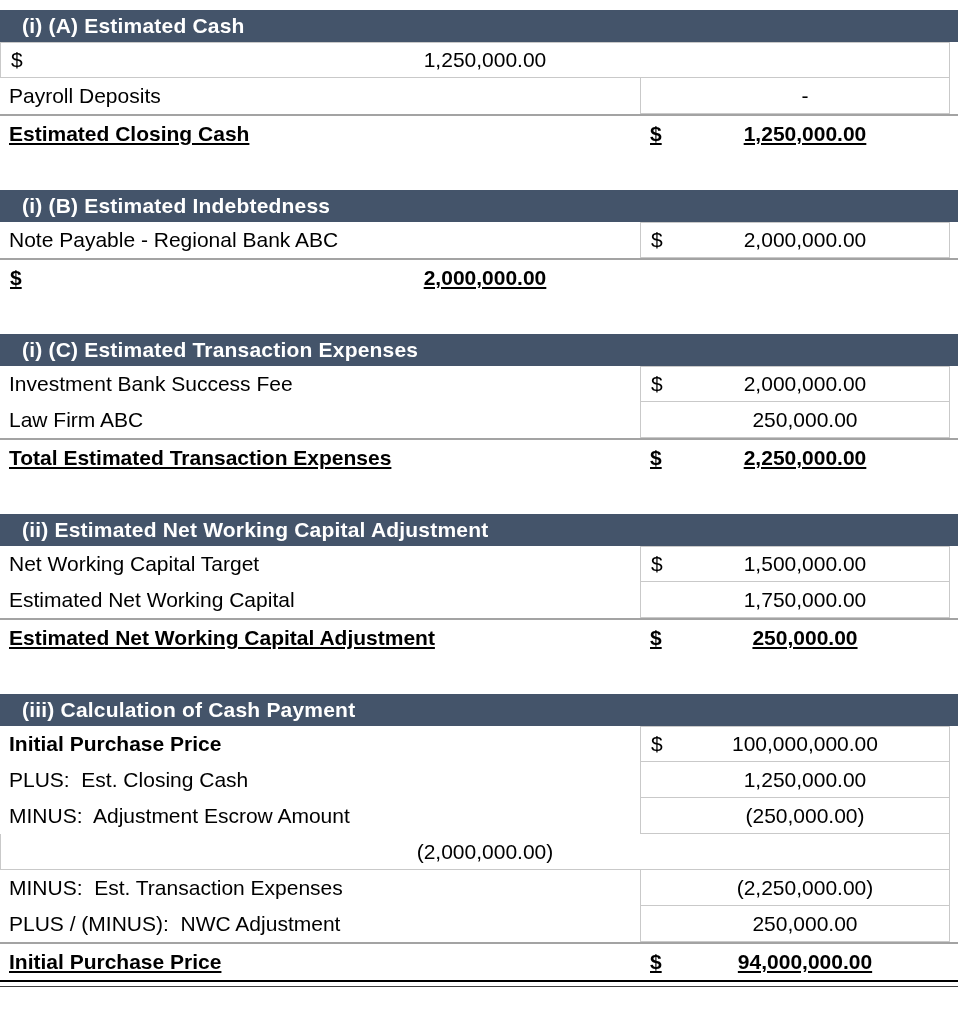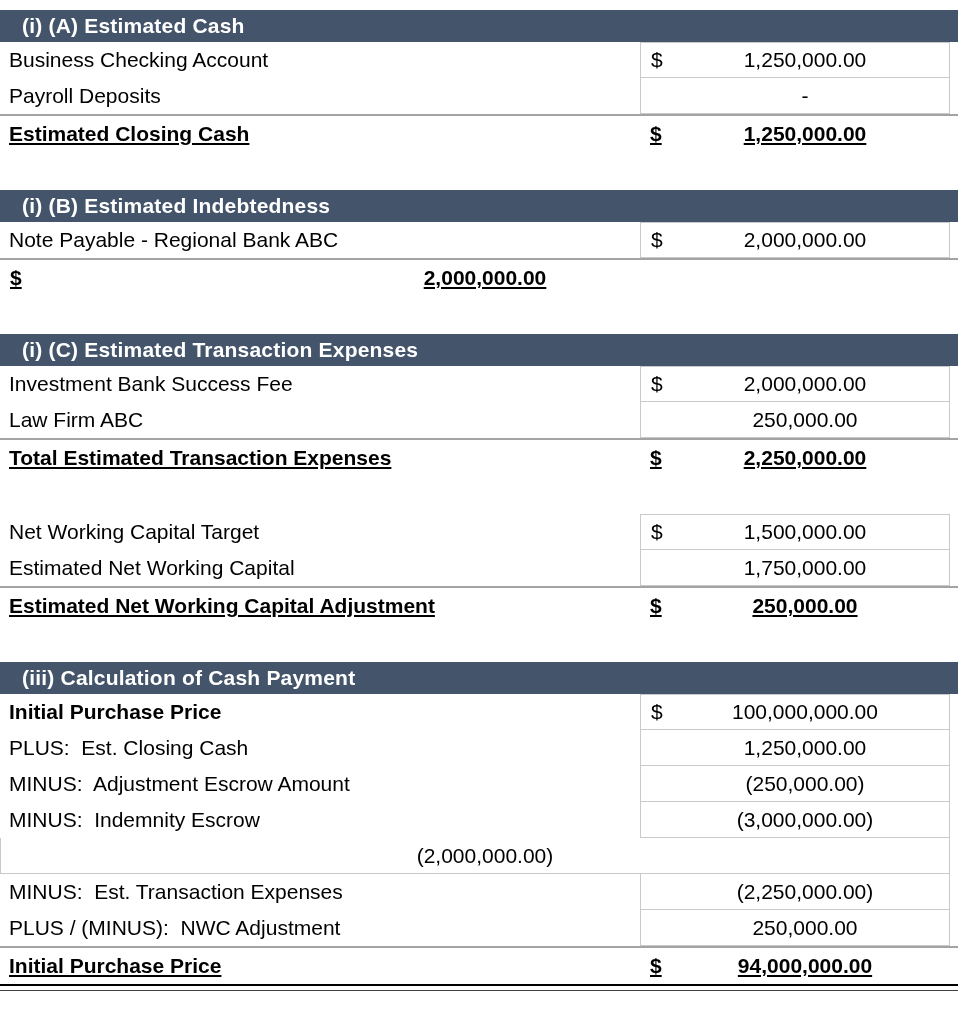--- a/index.html
+++ b/index.html
@@ -90,21 +90,20 @@
   }
 </style>
 </head>
 <body>
 
 <div class="sheet">
 
   <div class="section">
     <div class="section-header">(i) (A) Estimated Cash</div>
     <div class="row data">
-      <div class="label">Business Checking Account</div>
       <div class="value-cell">
         <span class="cur">$</span>
         <span class="amt">1,250,000.00</span>
       </div>
     </div>
     <div class="row data">
       <div class="label">Payroll Deposits</div>
       <div class="value-cell">
         <span class="cur"></span>
         <span class="amt">-</span>
@@ -155,20 +154,21 @@
     <div class="row total">
       <div class="label">Total Estimated Transaction Expenses</div>
       <div class="value-cell">
         <span class="cur">$</span>
         <span class="amt">2,250,000.00</span>
       </div>
     </div>
   </div>
 
   <div class="section">
+    <div class="section-header">(ii) Estimated Net Working Capital Adjustment</div>
     <div class="row data">
       <div class="label">Net Working Capital Target</div>
       <div class="value-cell">
         <span class="cur">$</span>
         <span class="amt">1,500,000.00</span>
       </div>
     </div>
     <div class="row data">
       <div class="label">Estimated Net Working Capital</div>
       <div class="value-cell">
@@ -202,27 +202,20 @@
       </div>
     </div>
     <div class="row data">
       <div class="label">MINUS:  Adjustment Escrow Amount</div>
       <div class="value-cell">
         <span class="cur"></span>
         <span class="amt">(250,000.00)</span>
       </div>
     </div>
     <div class="row data">
-      <div class="label">MINUS:  Indemnity Escrow</div>
-      <div class="value-cell">
-        <span class="cur"></span>
-        <span class="amt">(3,000,000.00)</span>
-      </div>
-    </div>
-    <div class="row data">
       <div class="value-cell">
         <span class="cur"></span>
         <span class="amt">(2,000,000.00)</span>
       </div>
     </div>
     <div class="row data">
       <div class="label">MINUS:  Est. Transaction Expenses</div>
       <div class="value-cell">
         <span class="cur"></span>
         <span class="amt">(2,250,000.00)</span>

